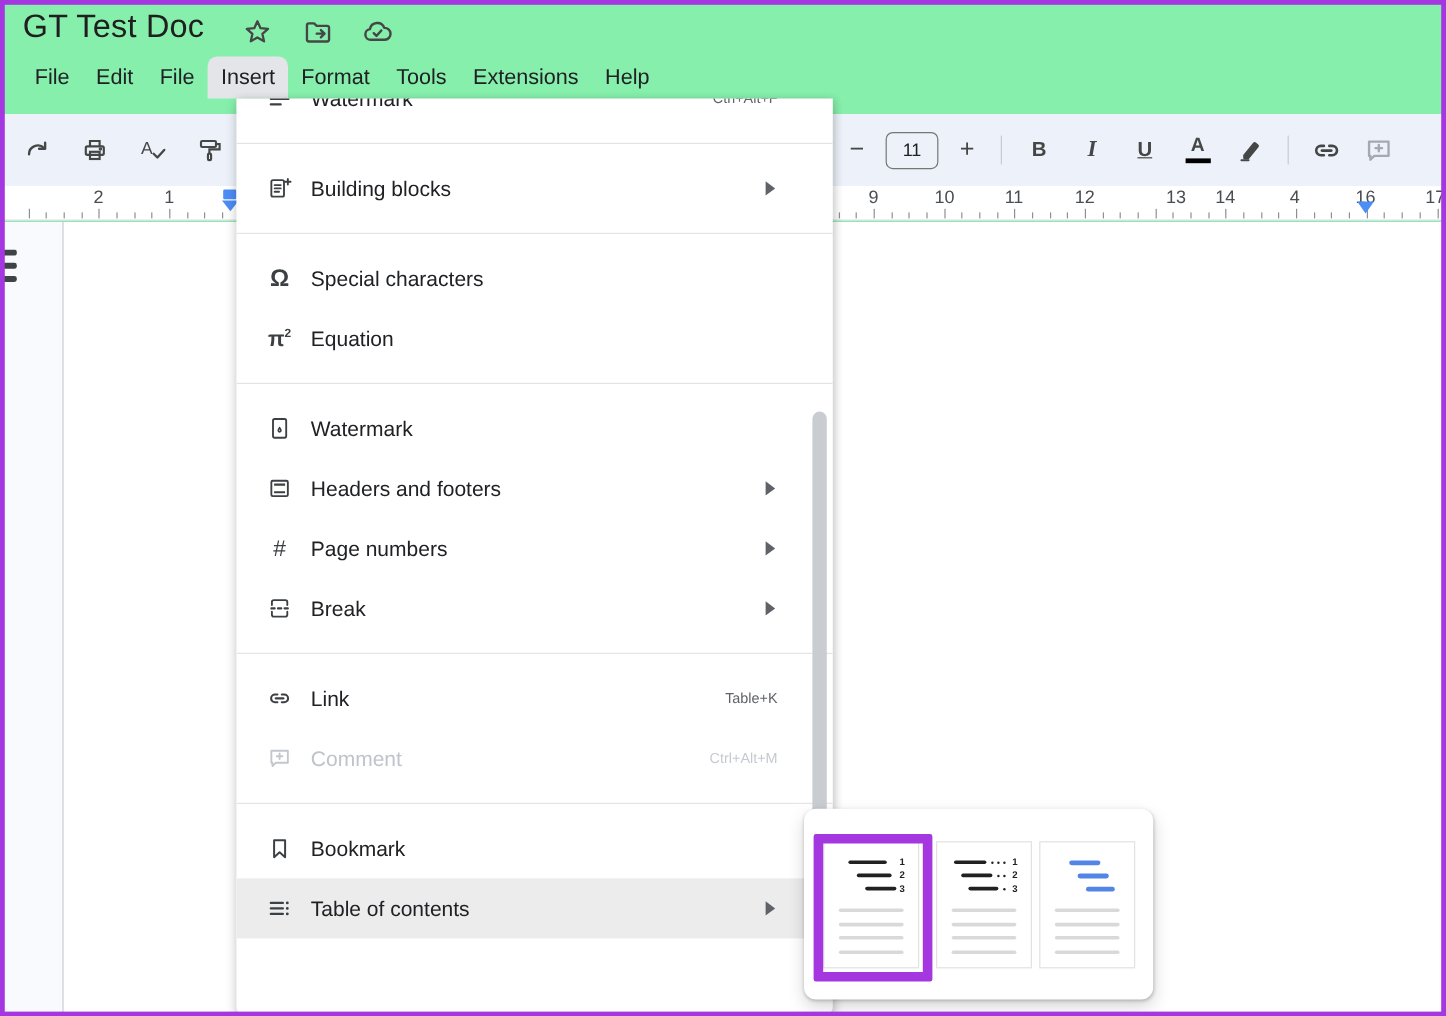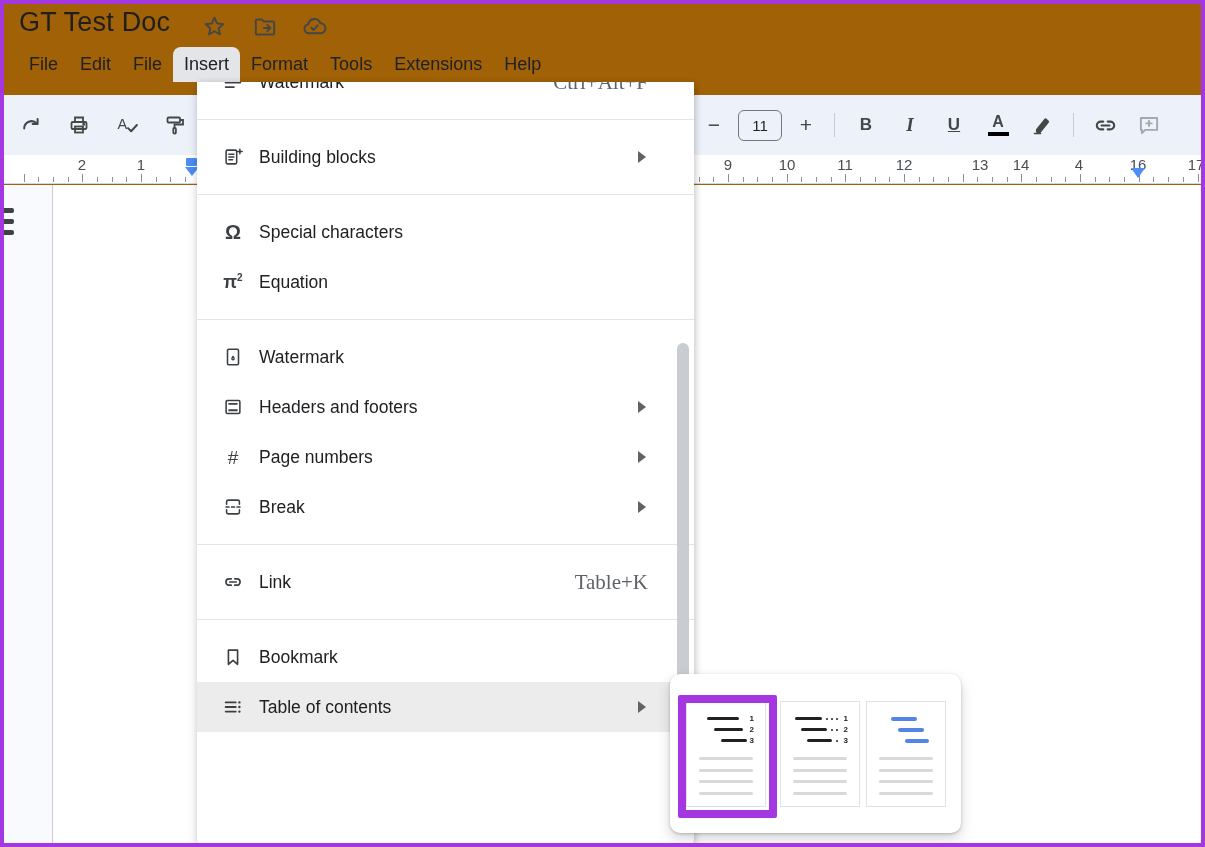--- a/index.html
+++ b/index.html
@@ -1,18 +1,18 @@
 <!DOCTYPE html>
 <html style="--accent: #a437e0; --bar-dark: #212121; --bar-body: #d9d9d9; --bar-link: #5285e6;"><head>
 <meta charset="utf-8">
 <style>
   * { box-sizing: border-box; margin: 0; padding: 0; }
   html,body { width:1205px; height:847px; overflow:hidden; background:#fff;
     font-family:"Liberation Sans", sans-serif; }
-  #stage { position:relative; width:1205px; height:847px; background:#a16207; }
+  #stage { position:relative; width:1205px; height:847px; background:#86efac; }
 
   
   .frame { position:absolute; inset:0; border:4px solid var(--accent,#a437e0); z-index:100; pointer-events:none; }
 
   
   .doc-title { position:absolute; left:19px; top:7px; font-size:27px; color:#1f1f1f; letter-spacing:.2px; }
   .title-icons { position:absolute; left:201px; top:13px; display:flex; gap:23px; align-items:center; }
   .title-icons .ticon { width:27px; height:27px; display:flex; align-items:center; justify-content:center; }
 
   
@@ -53,21 +53,21 @@
   .outline-toggle .ob { width:14px; height:5px; background:#3e4347; border-radius:0 2px 2px 0; margin-bottom:6px; }
 
   
   .dropdown { position:absolute; left:197px; top:82px; width:497px; height:765px; background:#fff;
               border-radius:0 0 8px 8px; box-shadow:0 4px 10px rgba(0,0,0,.2), 2px 0 6px rgba(0,0,0,.08);
               overflow:hidden; z-index:50; }
   .menu-scroll { margin-top:-25px; }
   .mrow { display:flex; align-items:center; height:50px; padding:0 20px 0 25px; font-size:17.5px; color:#202124; }
   .mrow.hl { background:#ececec; }
   .mrow .mic { width:22px; height:22px; margin-right:15px; display:flex; align-items:center; justify-content:center; flex:none; }
-  .mrow .msc { margin-left:auto; margin-right:26px; font-size:21px; color:#5f6368;font-family:Liberation Serif, serif; }
+  .mrow .msc { margin-left:auto; margin-right:26px; font-size:12px; color:#5f6368; }
   .mrow .arr { margin-left:auto; margin-right:28px; width:0; height:0;
                border-top:6px solid transparent; border-bottom:6px solid transparent; border-left:8px solid #5f6368; }
   .mrow.disabled { color:#bfc4ca; }
   .mrow.disabled .msc { color:#c6cad0; }
   .mdiv { height:1px; background:#e4e4e5; margin:12px 0; }
   .gly { font-size:18px; color:#3c4043; line-height:1; }
   .gly sup { font-size:10px; }
   .mscrollbar { position:absolute; right:5px; top:261px; width:12px; height:460px; background:#c9ccd0; border-radius:6px; }
 
   
@@ -392,20 +392,30 @@
           <svg width="24" height="24" viewBox="0 0 24 24" fill="none" stroke="#3c4043" stroke-width="1.9" stroke-linecap="round">
               <path d="M10 8.5H7.8a3.5 3.5 0 0 0 0 7H10"></path>
               <path d="M14 8.5h2.2a3.5 3.5 0 0 1 0 7H14"></path>
               <path d="M8.5 12h7"></path>
             </svg>
         </span>
         <span>Link</span>
         <span class="msc">Table+K</span>
       </div>
 
+      <div class="mrow disabled">
+        <span class="mic">
+          <svg width="22" height="22" viewBox="0 0 24 24" fill="none" stroke="#c3c7cc" stroke-width="1.7" stroke-linejoin="round">
+              <path d="M4.5 5h15v11h-11L5.5 19v-3h-1z"></path>
+              <path d="M12 7.5v5M9.5 10h5" stroke-linecap="round"></path>
+            </svg>
+        </span>
+        <span>Comment</span>
+        <span class="msc">Ctrl+Alt+M</span>
+      </div>
 
       <div class="mdiv"></div>
 
       <div class="mrow">
         <span class="mic">
           <svg width="22" height="22" viewBox="0 0 24 24" fill="none" stroke="#3c4043" stroke-width="1.8" stroke-linejoin="round">
               <path d="M7 4.5h10V20l-5-4.4L7 20z"></path>
             </svg>
         </span>
         <span>Bookmark</span>

